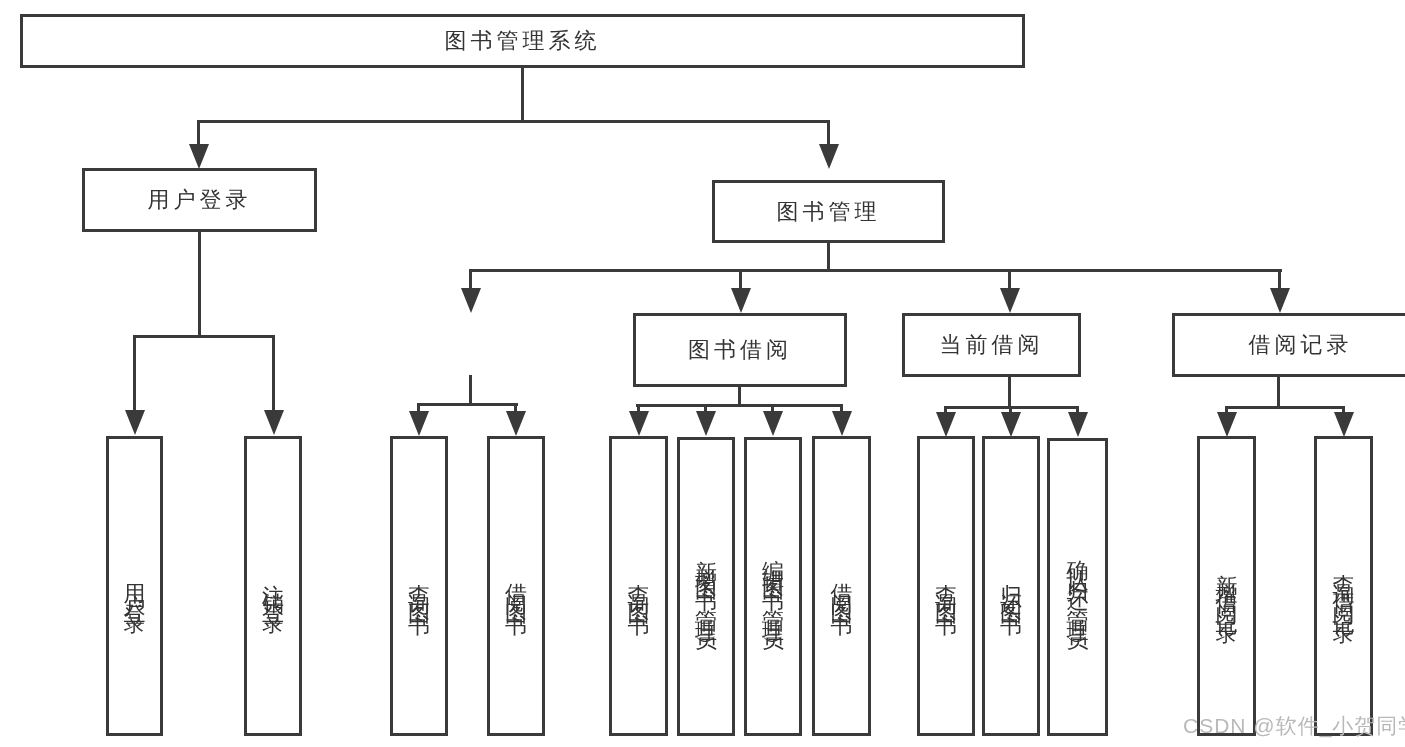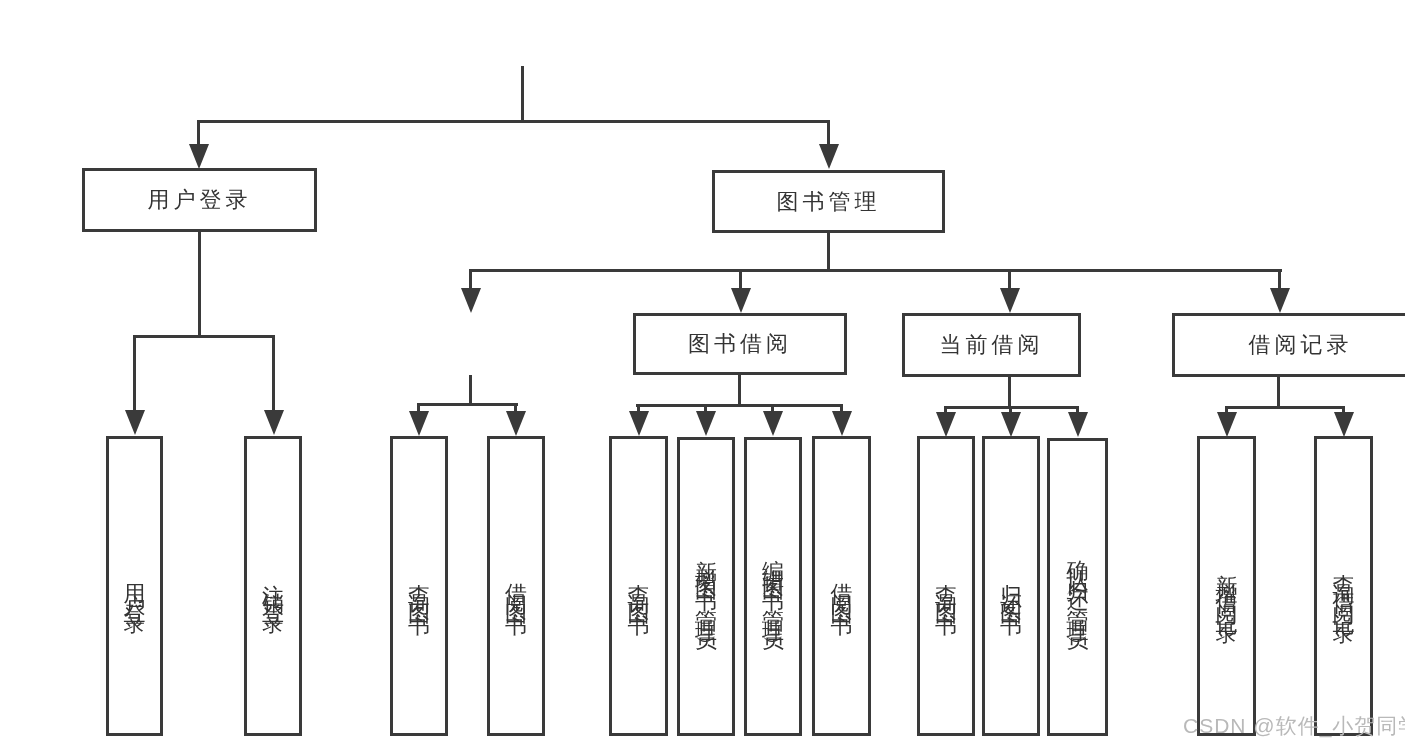--- a/index.html
+++ b/index.html
@@ -55,50 +55,51 @@
     color: var(--watermark, #b9b9b9);
     z-index: 3;
     white-space: nowrap;
   }
 </style>
 </head>
 <body>
 
 <div class="canvas">
 
+  <div class="box" style="left:20px; top:14px; width:1005px; height:54px;">图书管理系统</div>
 
   <div class="ln" style="left:521px; top:66px; width:3px; height:57px;"></div>
   <div class="ln" style="left:197px; top:120px; width:633px; height:3px;"></div>
   <div class="ln" style="left:197px; top:120px; width:3px; height:27px;"></div>
   <div class="tri" style="left:189px; top:144px;"></div>
   <div class="ln" style="left:827px; top:120px; width:3px; height:27px;"></div>
   <div class="tri" style="left:819px; top:144px;"></div>
 
   <div class="box" style="left:82px; top:168px; width:235px; height:64px;">用户登录</div>
-  <div class="box" style="left:712px; top:170px; width:233px; height:63px;">图书管理</div>
+  <div class="box" style="left:712px; top:180px; width:233px; height:63px;">图书管理</div>
 
   <div class="ln" style="left:198px; top:232px; width:3px; height:106px;"></div>
   <div class="ln" style="left:133px; top:335px; width:142px; height:3px;"></div>
   <div class="ln" style="left:133px; top:335px; width:3px; height:77px;"></div>
   <div class="tri" style="left:125px; top:410px;"></div>
   <div class="ln" style="left:272px; top:335px; width:3px; height:77px;"></div>
   <div class="tri" style="left:264px; top:410px;"></div>
 
   <div class="ln" style="left:827px; top:233px; width:3px; height:38px;"></div>
   <div class="ln" style="left:469px; top:269px; width:813px; height:3px;"></div>
   <div class="ln" style="left:469px; top:269px; width:3px; height:22px;"></div>
   <div class="tri" style="left:461px; top:288px;"></div>
   <div class="ln" style="left:739px; top:269px; width:3px; height:22px;"></div>
   <div class="tri" style="left:731px; top:288px;"></div>
   <div class="ln" style="left:1008px; top:269px; width:3px; height:22px;"></div>
   <div class="tri" style="left:1000px; top:288px;"></div>
   <div class="ln" style="left:1278px; top:269px; width:3px; height:22px;"></div>
   <div class="tri" style="left:1270px; top:288px;"></div>
 
-  <div class="box" style="left:633px; top:313px; width:214px; height:62px;">图书借阅</div>
+  <div class="box" style="left:633px; top:313px; width:214px; height:74px;">图书借阅</div>
   <div class="box" style="left:902px; top:313px; width:179px; height:64px;">当前借阅</div>
   <div class="box" style="left:1172px; top:313px; width:257px; height:64px;">借阅记录</div>
 
   <div class="ln" style="left:469px; top:375px; width:3px; height:31px;"></div>
   <div class="ln" style="left:417px; top:403px; width:101px; height:3px;"></div>
   <div class="ln" style="left:417px; top:403px; width:3px; height:11px;"></div>
   <div class="tri" style="left:409px; top:411px;"></div>
   <div class="ln" style="left:514px; top:403px; width:3px; height:11px;"></div>
   <div class="tri" style="left:506px; top:411px;"></div>
 

